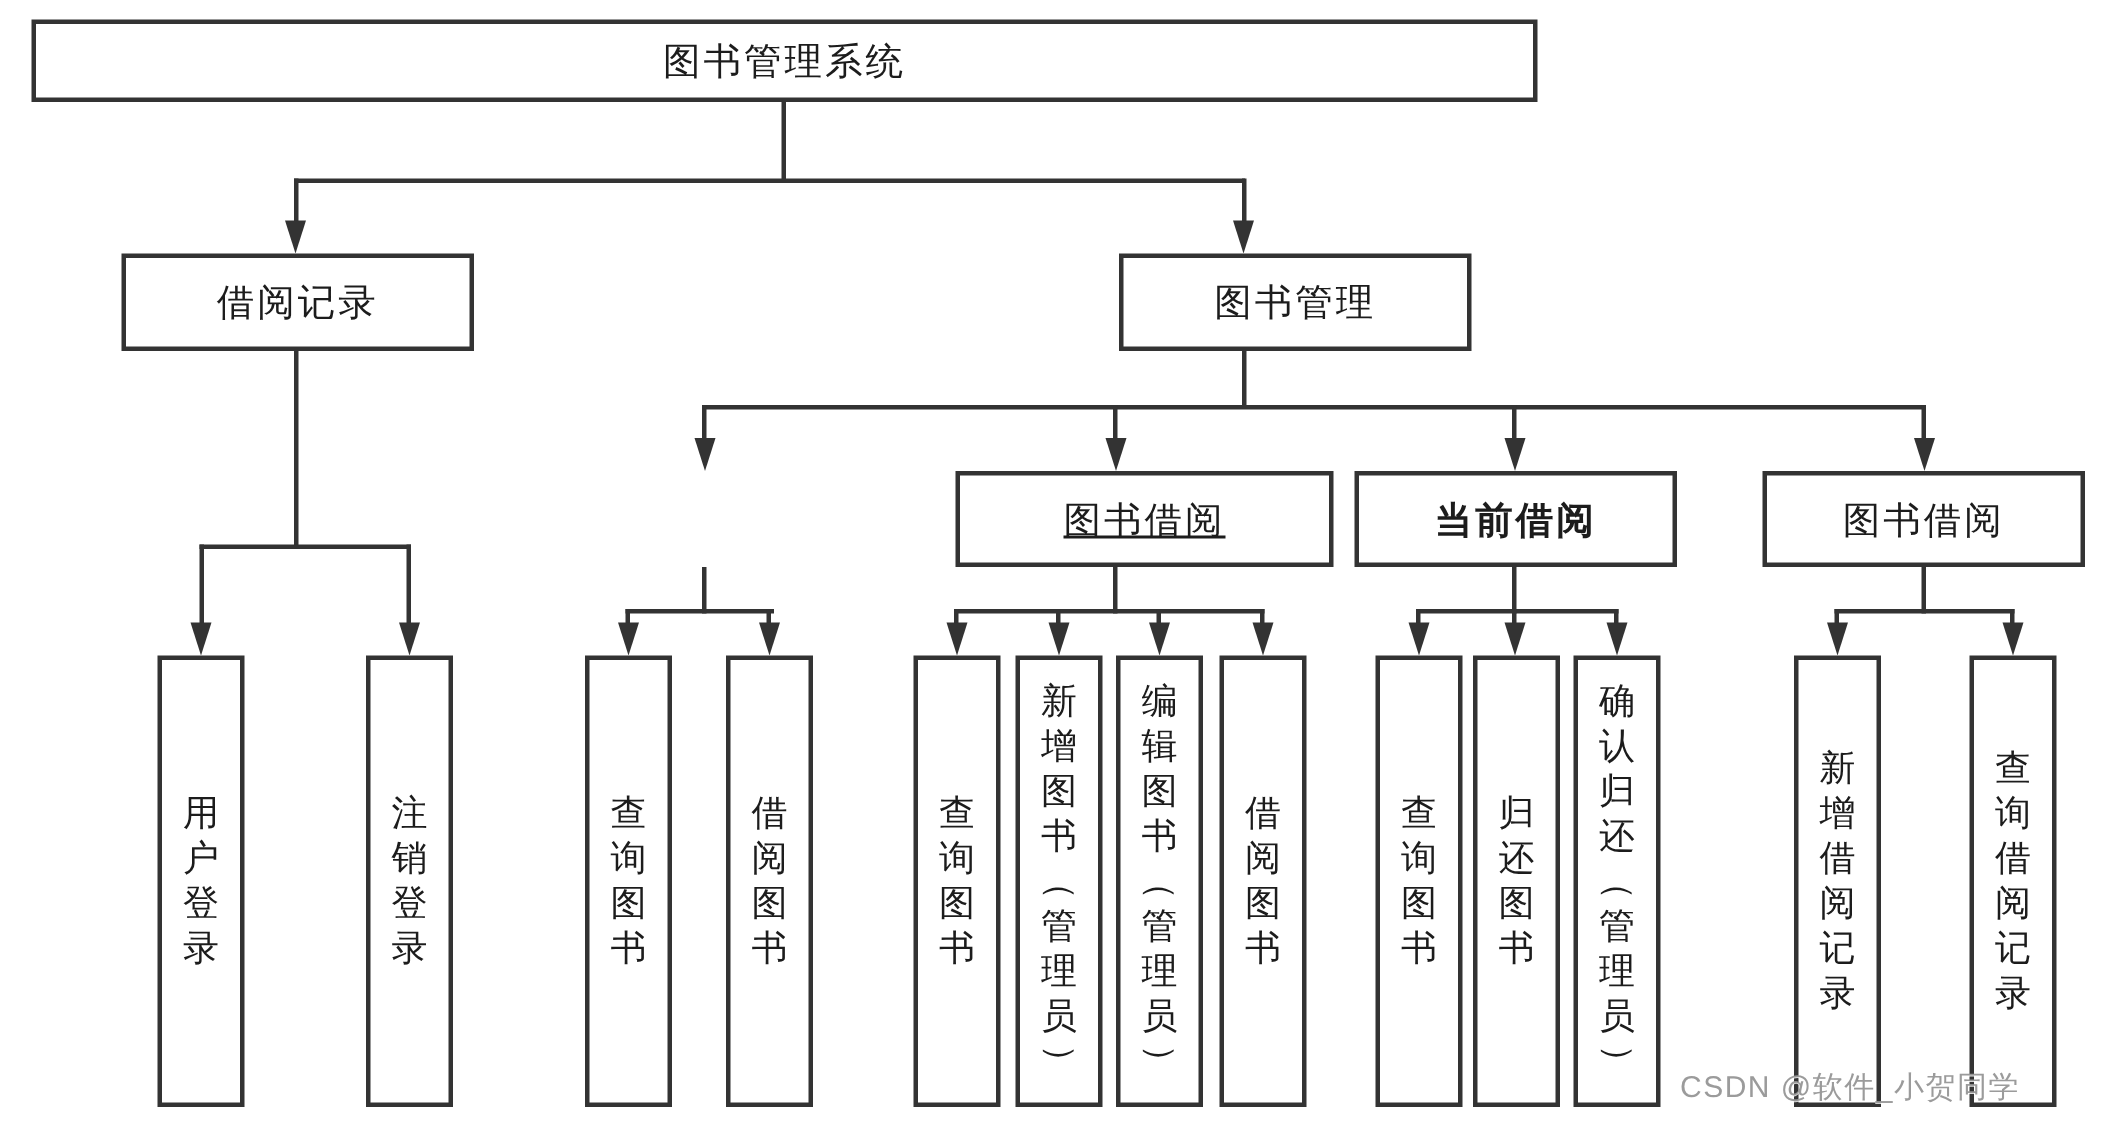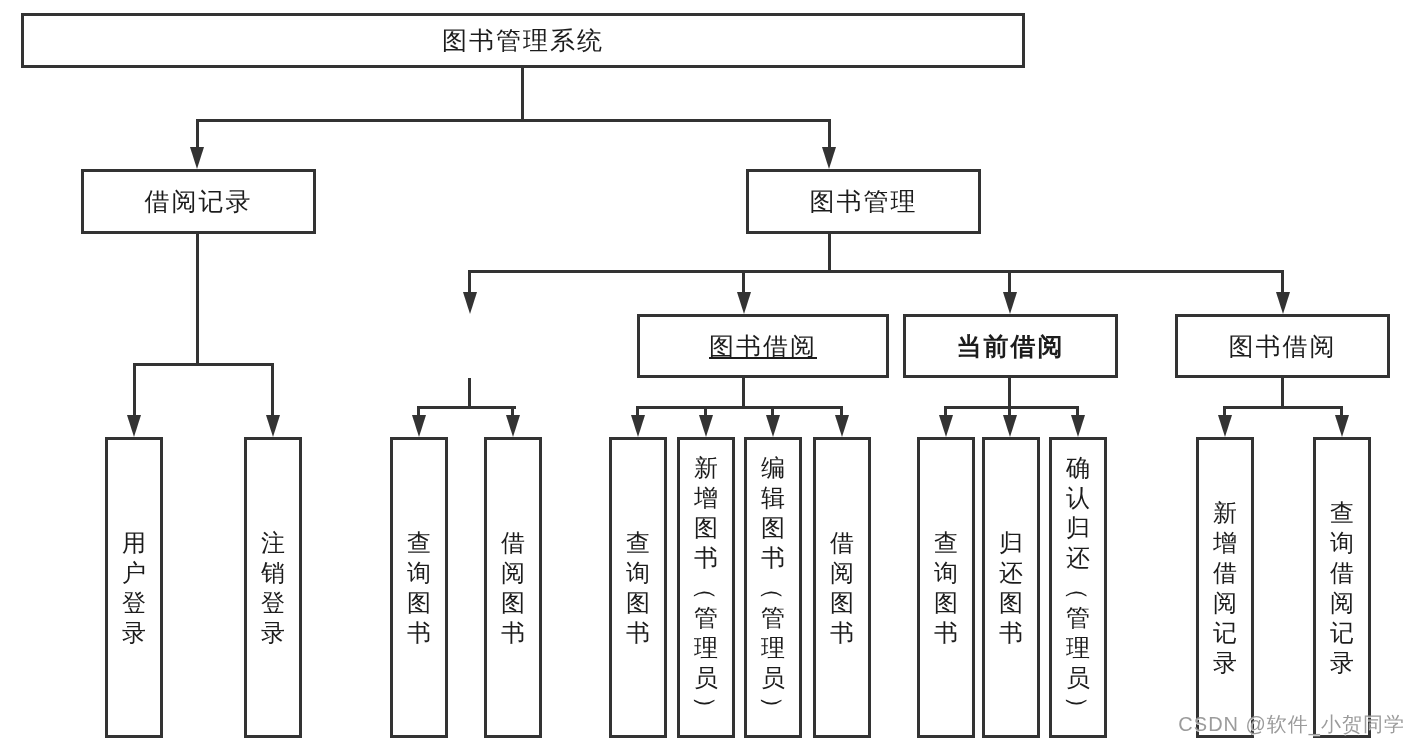--- a/index.html
+++ b/index.html
@@ -17,21 +17,21 @@
   .rot{transform:rotate(90deg);}
 
   
   .vl{position:absolute;width:3px;background:#333333;}
   .hl{position:absolute;height:3px;background:#333333;}
   .ar{position:absolute;width:0;height:0;
       border-left:7px solid transparent;border-right:7px solid transparent;
       border-top:22px solid #333333;}
 
   
-  #wm{position:absolute;left:1120px;top:711px;width:285px;text-align:right;
+  #wm{position:absolute;left:1120px;top:711px;width:285px;text-align:left;
       font-size:20px;color:rgba(150,150,150,0.95);z-index:5;
       text-shadow:0 1px 0 rgba(255,255,255,0.8);letter-spacing:1px;}
 </style>
 </head>
 <body>
 
 <div id="stage">
 
   <div class="node" style="left:21px;top:13px;width:1004px;height:55px;">
     <span>图书管理系统</span>

